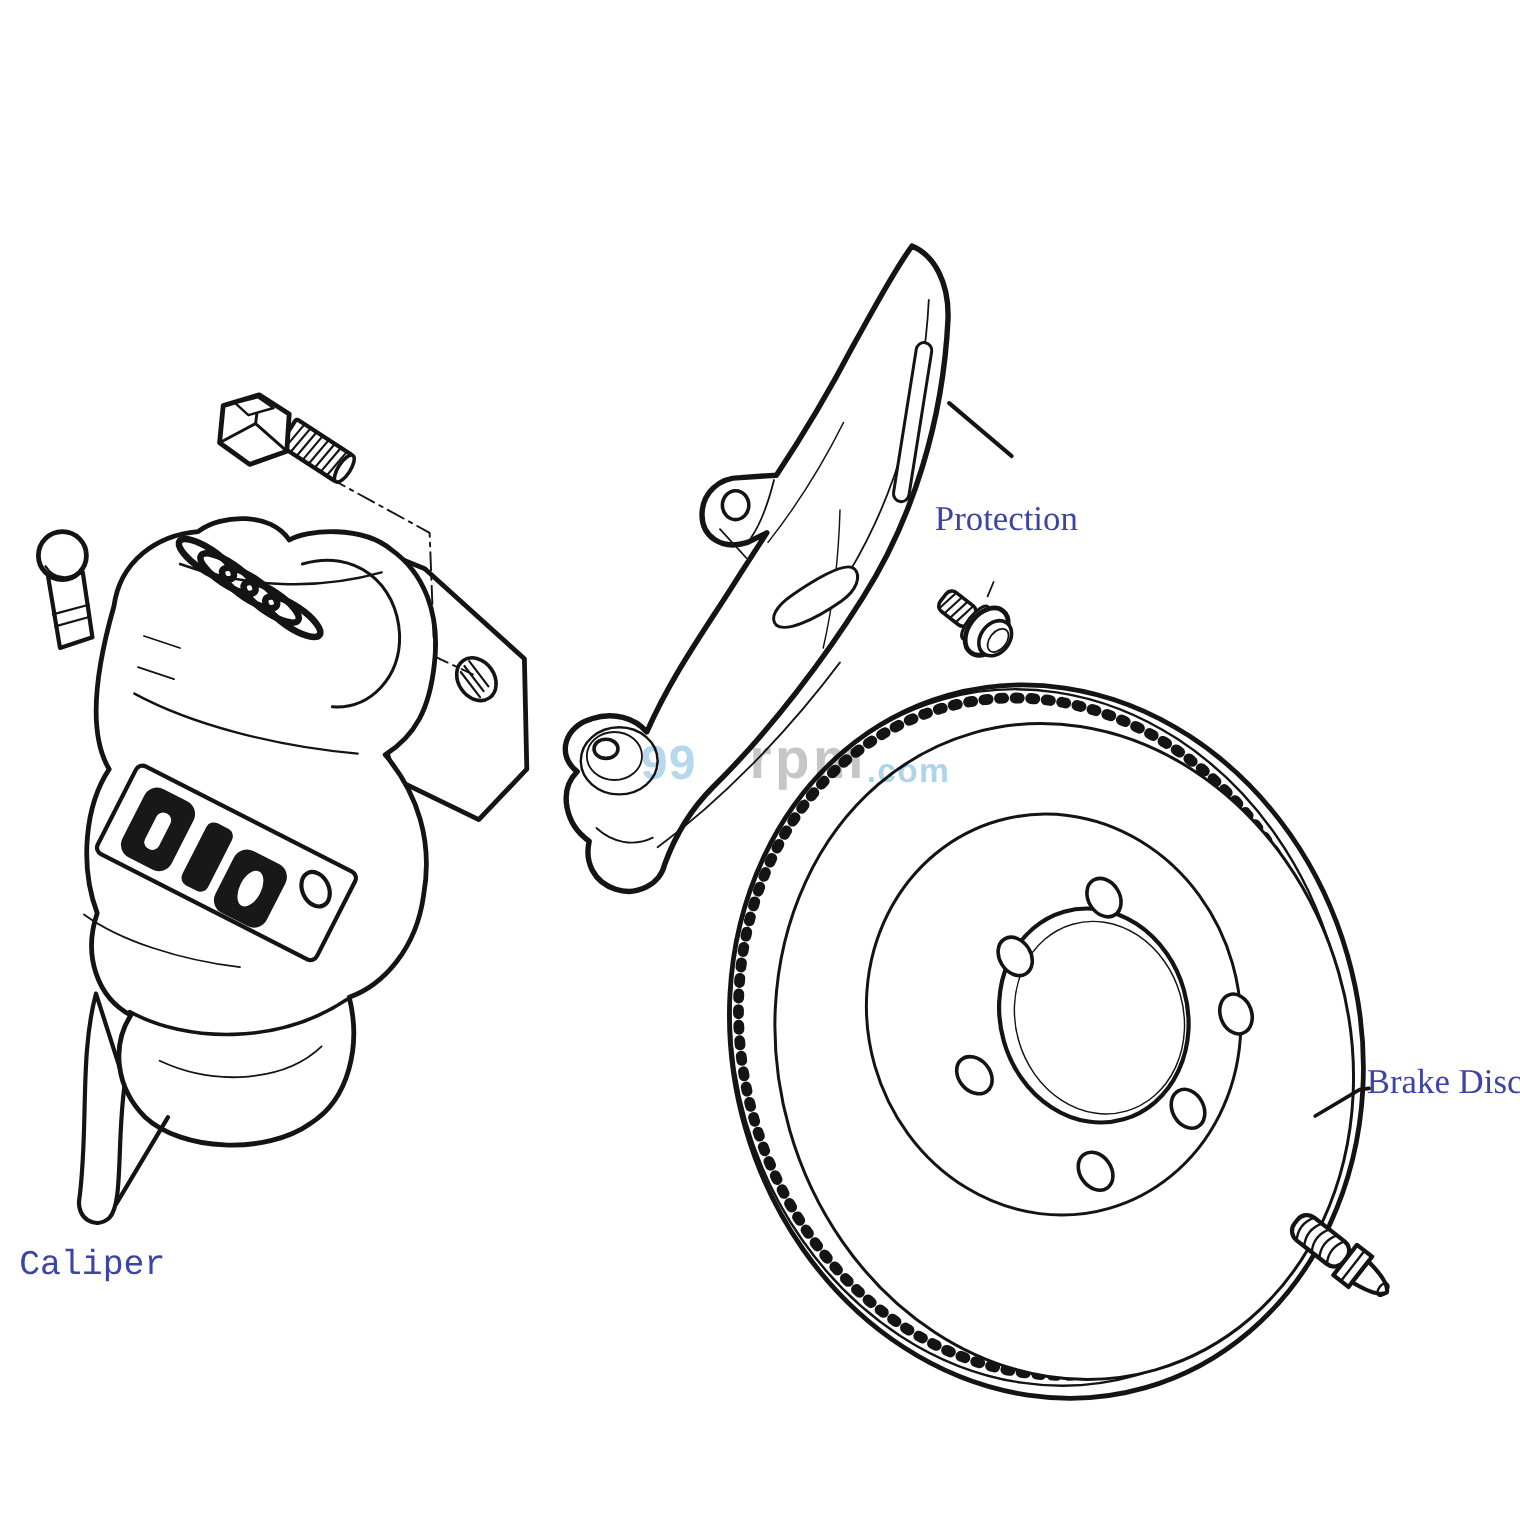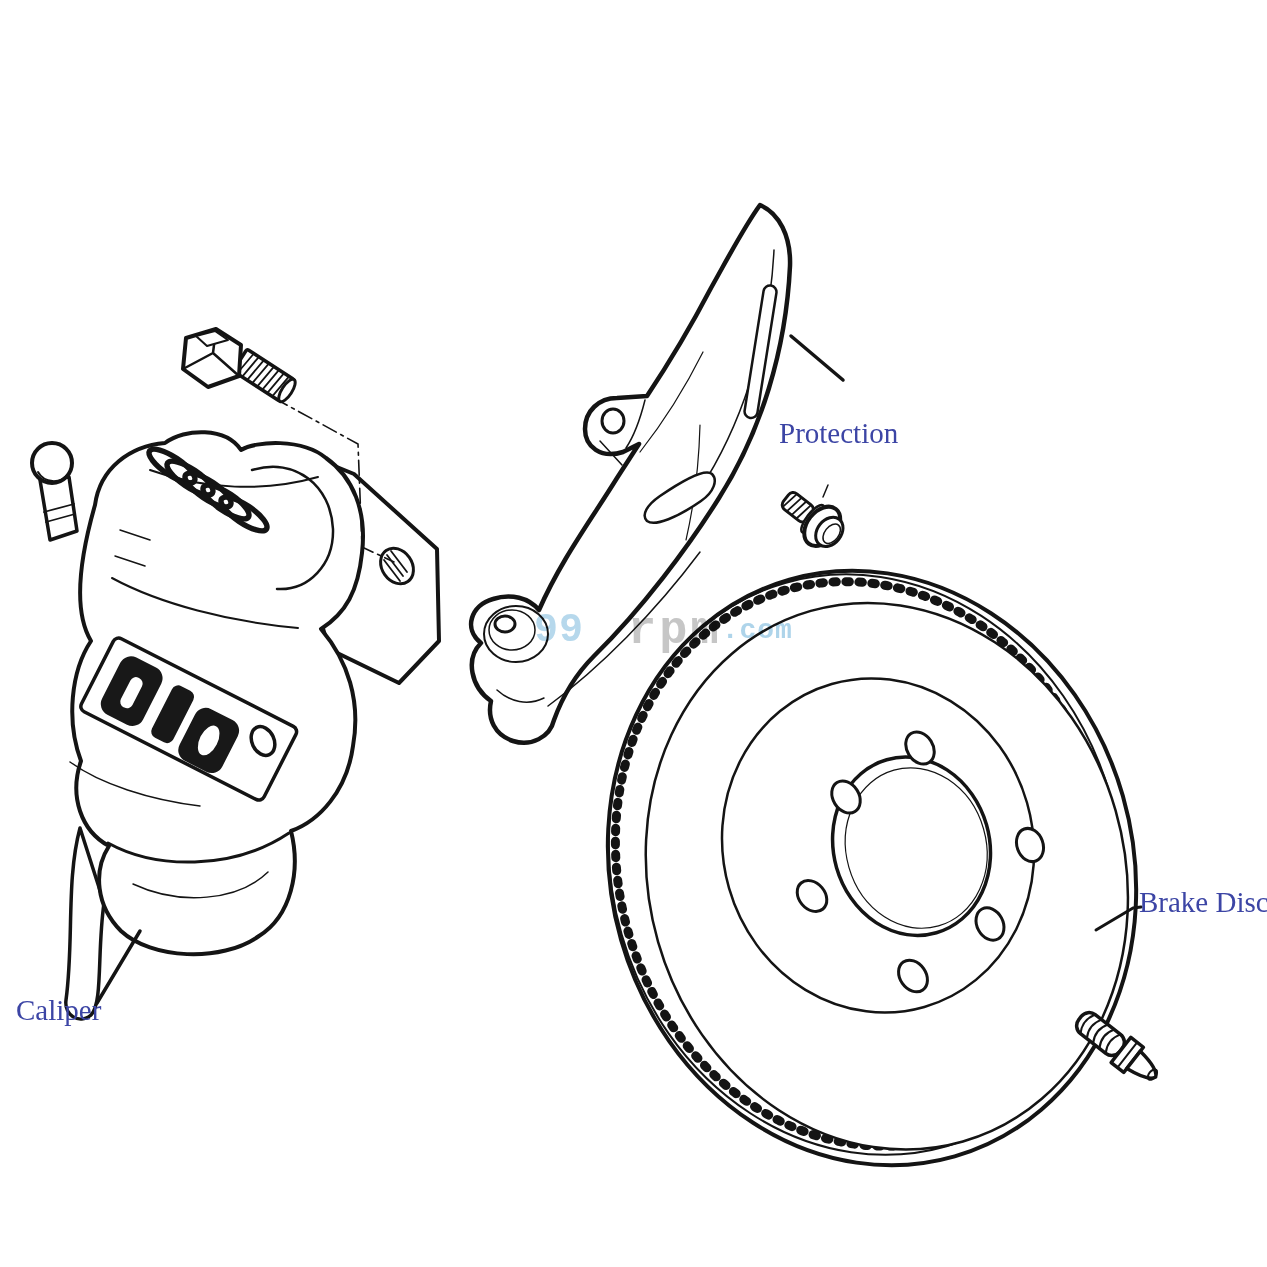--- a/index.html
+++ b/index.html
@@ -22,24 +22,24 @@
     position:absolute;
     color:var(--callout-color);
     font-family:"Liberation Serif", serif;
     font-size:29px;
     white-space:nowrap;
     line-height:1.1;
   }
 
   .watermark{
     position:absolute;left:534px;top:604px;
-    display:flex;align-items:center;
+    display:flex;align-items:flex-end;
     mix-blend-mode:multiply;
     letter-spacing:1px;
-    font-family:Liberation Mono, monospace;
+    font-family:Liberation Sans, sans-serif;
     pointer-events:none;
   }
   .wm-99{font-size:40px;font-weight:700;color:var(--wm-blue);opacity:.9;}
   .wm-rpm{font-size:47px;font-weight:800;color:var(--wm-gray);letter-spacing:3px;margin-left:44px;}
   .wm-com{font-size:28px;font-weight:700;color:var(--wm-blue);}
 
   .brand{
     position:absolute;left:944px;top:48px;
     display:flex;align-items:center;gap:6px;
   }
@@ -243,16 +243,16 @@
   </svg>
 
   <div class="watermark">
     <span class="wm-99">99</span>
     <span class="wm-rpm">rpm</span>
     <span class="wm-com">.com</span>
   </div>
 
   <div class="callout" style="left:779px;top:370px;margin-top:48px;">Protection</div>
   <div class="callout" style="left:1139px;top:887px;">Brake Disc</div>
-  <div class="callout" style="left:16px;top:995px;">Caliper</div>
+  <div class="callout" style="left:16px;top:1039px;font-family:Liberation Mono, monospace;">Caliper</div>
 
 
 </div>
 
 </body></html>

